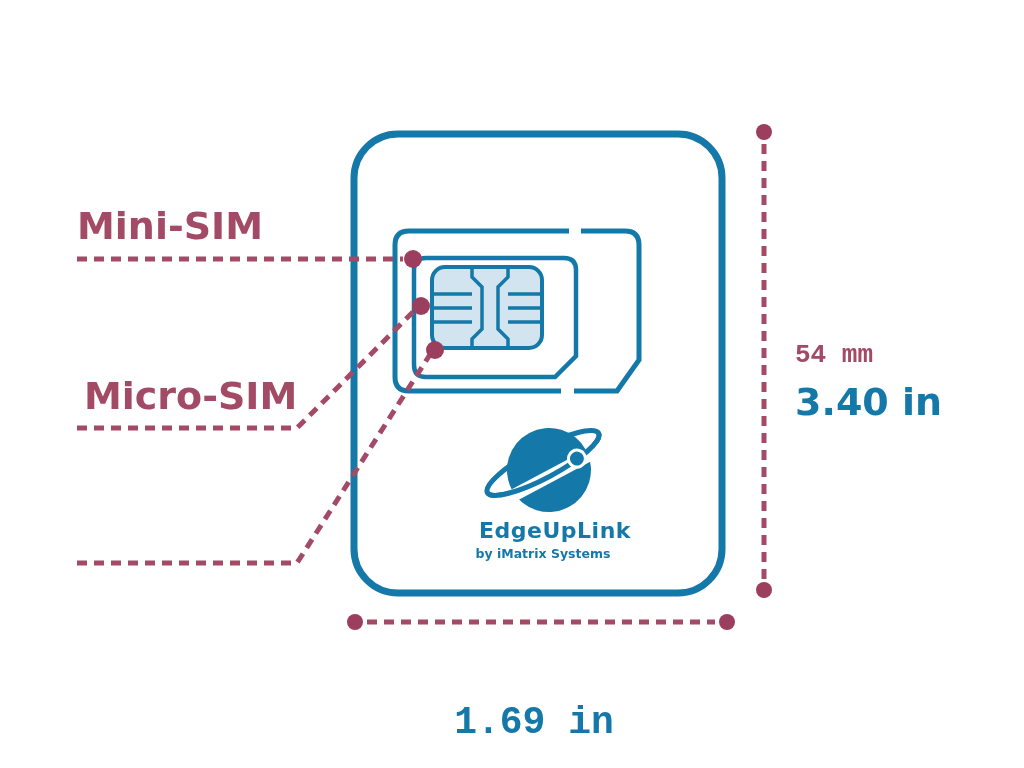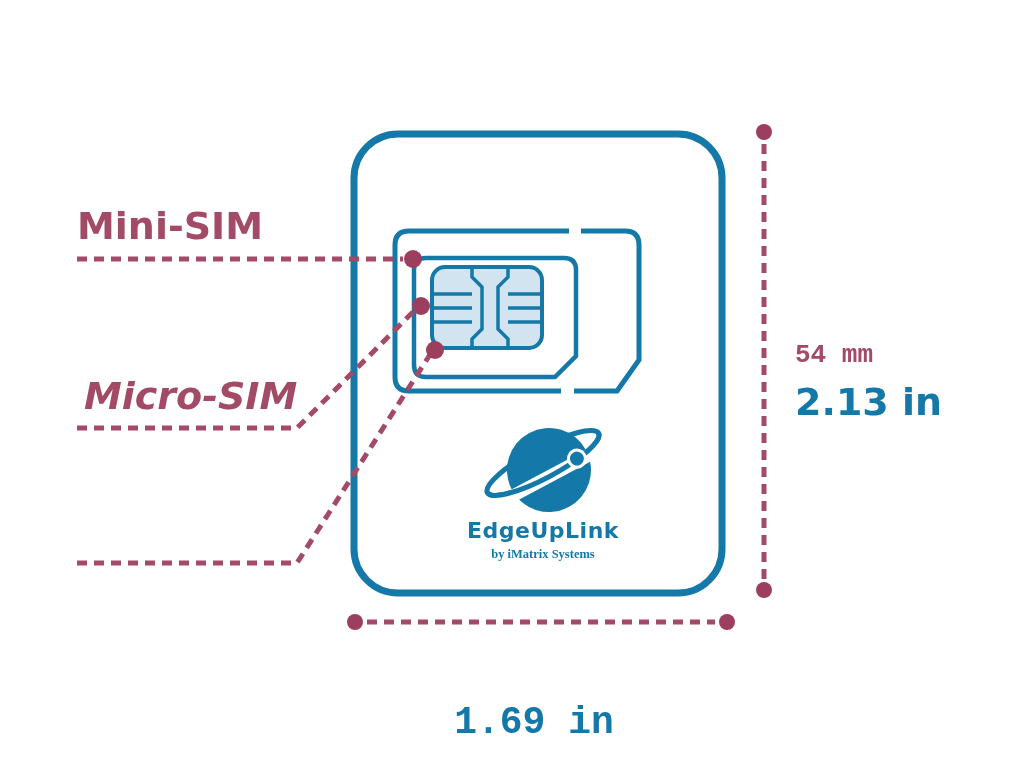--- a/index.html
+++ b/index.html
@@ -73,23 +73,23 @@
     <g transform="translate(514,463) rotate(-28)">
       <ellipse cx="0" cy="0" rx="63" ry="15" class="teal-line" stroke-width="5"></ellipse>
       <circle cx="2" cy="9" r="42" class="teal-fill"></circle>
       <rect x="-72" y="8.5" width="144" height="12.5" class="white-fill"></rect>
       <path d="M -63,0 A 63 15 0 0 0 63,0" class="teal-line" stroke-width="5" stroke-linecap="round"></path>
       <circle cx="32" cy="12" r="8.5" class="teal-fill" stroke="#ffffff" stroke-width="3"></circle>
     </g>
   </svg>
 
   <div class="label sim-label" style="left:48px; top:207px;">Mini-SIM</div>
-  <div class="label sim-label" style="left:55px; top:377px;font-style:italic;">Micro-SIM</div>
+  <div class="label sim-label" style="left:55px; top:377px;">Micro-SIM</div>
 
   <div class="label dim-maroon" style="left:766px; top:342px;">54 mm</div>
-  <div class="label dim-blue" style="left:766px; top:383px;">2.13 in</div>
+  <div class="label dim-blue" style="left:766px; top:383px;">3.40 in</div>
 
   <div class="label dim-blue centered" style="left:375px; top:704px; width:260px;font-family:Liberation Mono, monospace;">1.69 in</div>
 
-  <div class="label logo-name centered" style="left:414px; top:520px; width:200px;">EdgeUpLink</div>
-  <div class="label logo-byline centered" style="left:414px; top:548px; width:200px;font-family:Liberation Serif, serif;">by iMatrix Systems</div>
+  <div class="label logo-name centered" style="left:426px; top:520px; width:200px;">EdgeUpLink</div>
+  <div class="label logo-byline centered" style="left:414px; top:548px; width:200px;">by iMatrix Systems</div>
 
 </div>
 
 </body></html>

